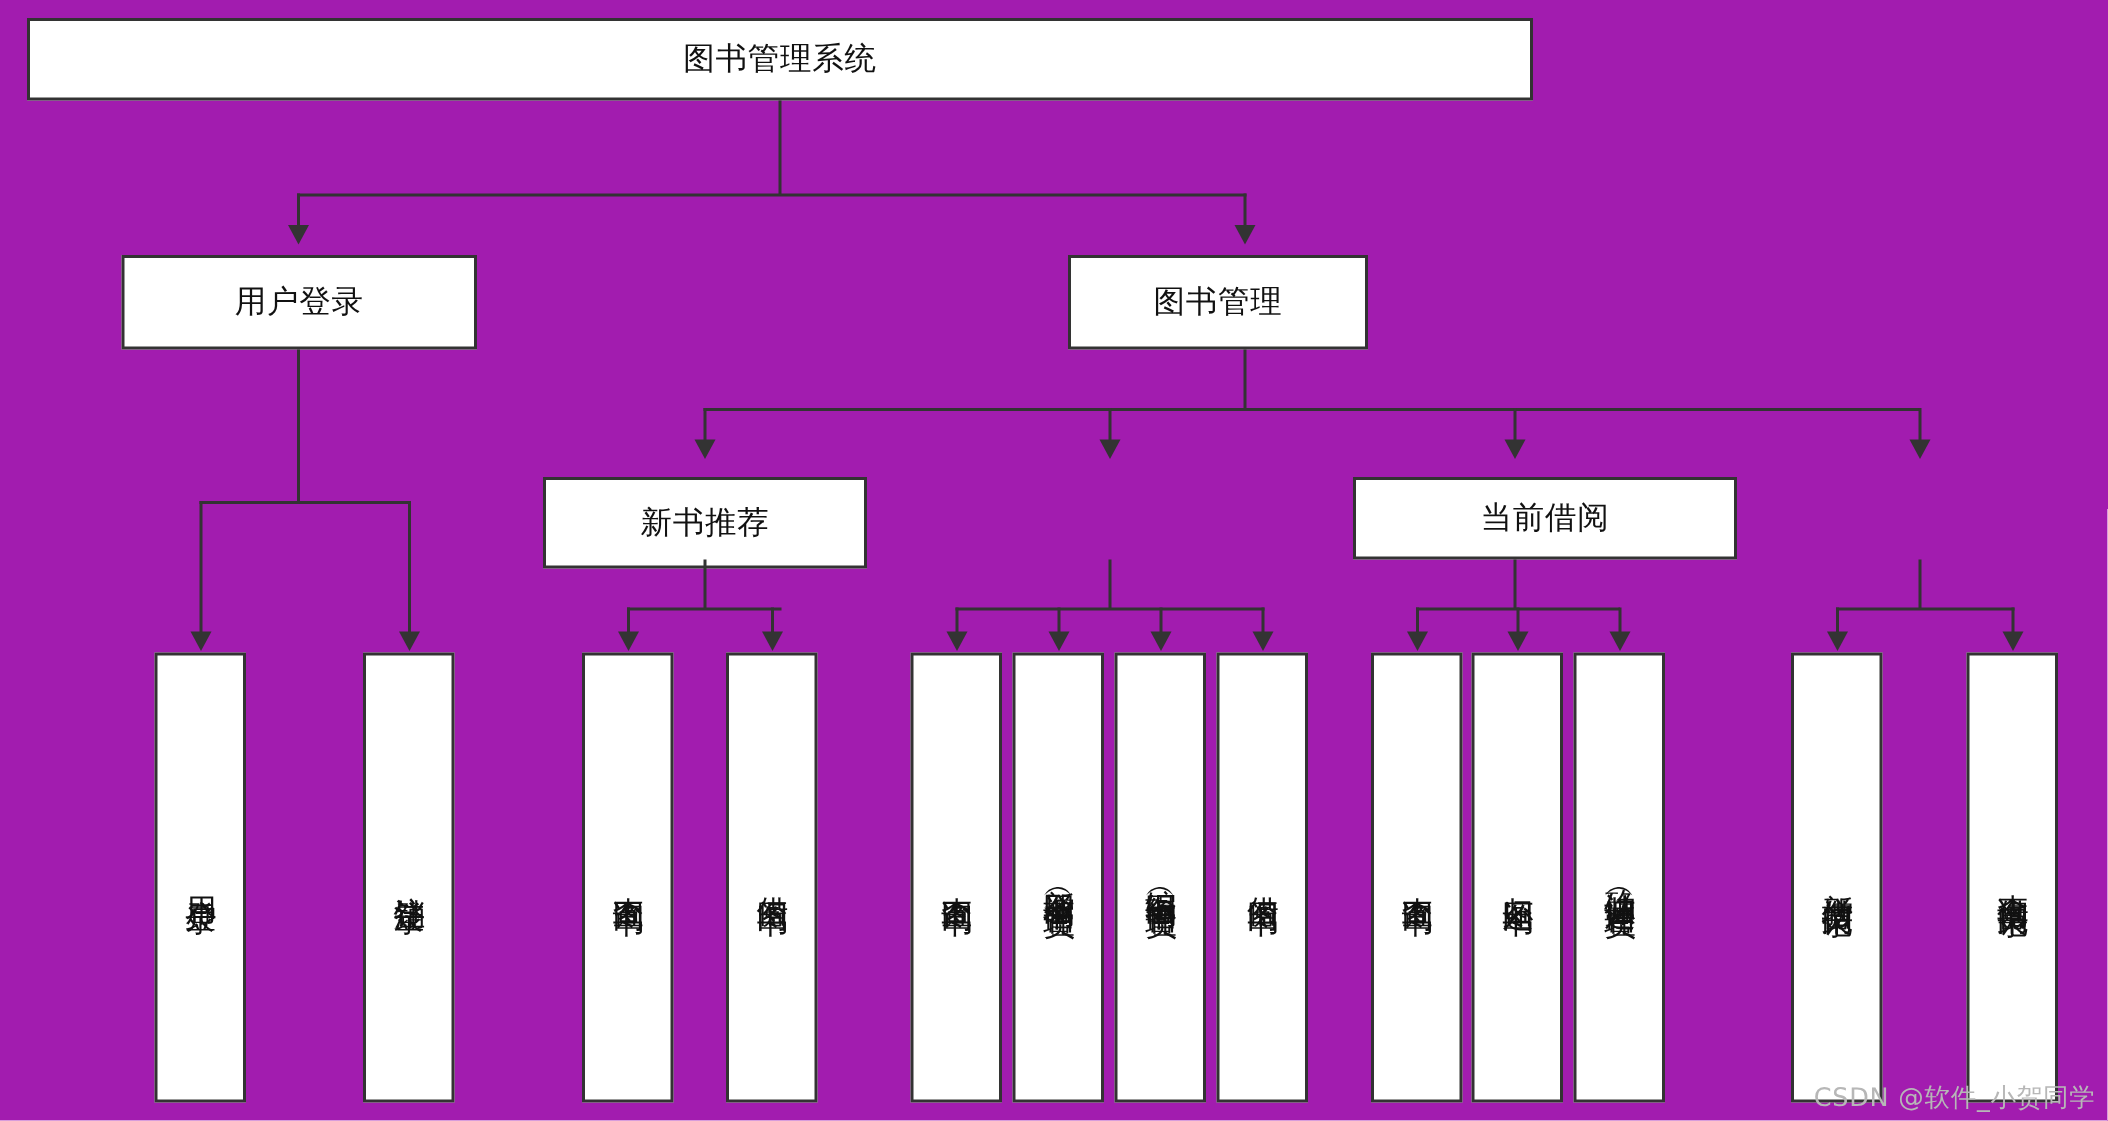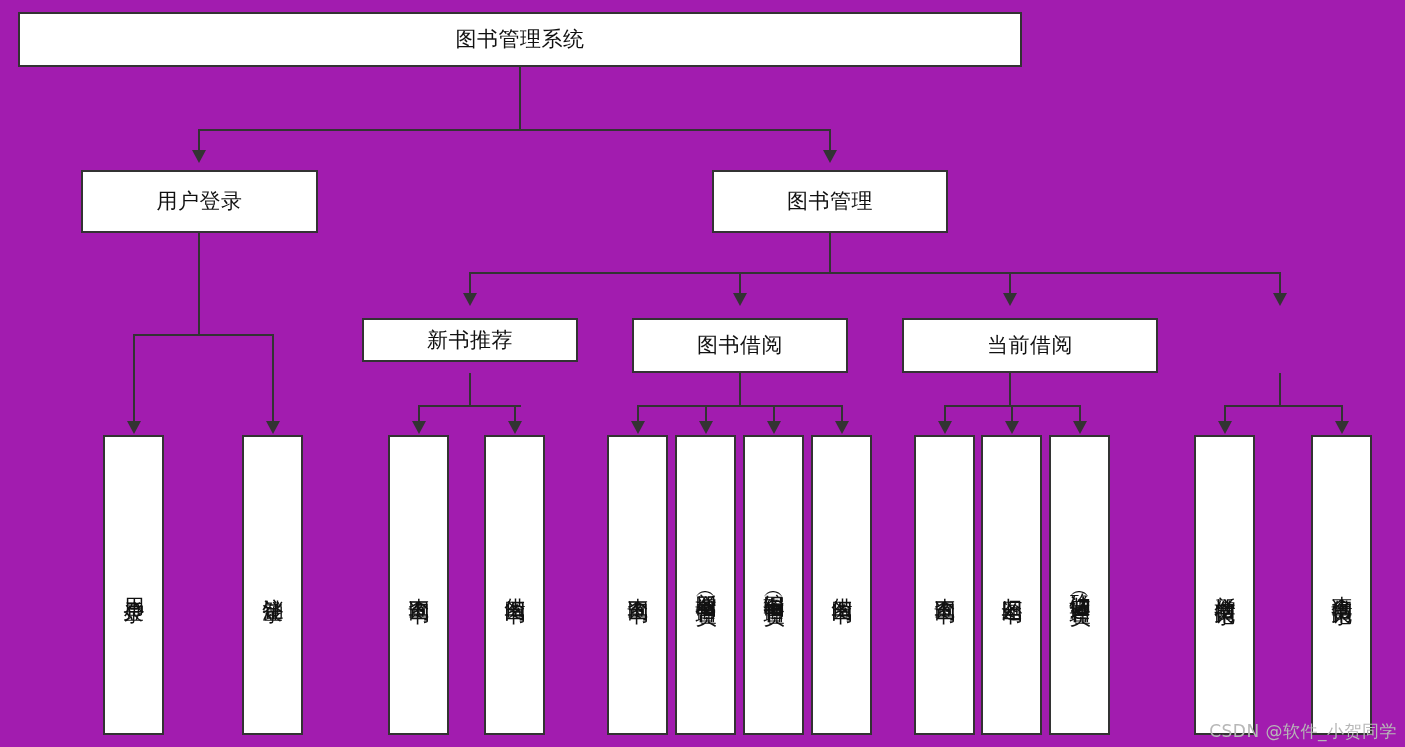--- a/index.html
+++ b/index.html
@@ -68,21 +68,21 @@
   <div class="line hline" style="left:198px;top:129px;width:633px;"></div>
 
   <div class="line vline" style="left:198px;top:129px;height:22px;"></div>
   <div class="arrow" style="left:192px;top:150px;"></div>
   <div class="line vline" style="left:829px;top:129px;height:22px;"></div>
   <div class="arrow" style="left:823px;top:150px;"></div>
 
   <div class="box h-box" style="left:81px;top:170px;width:237px;height:63px;">
     <span class="lbl">用户登录</span>
   </div>
-  <div class="box h-box" style="left:712px;top:170px;width:236px;height:63px;">
+  <div class="box h-box" style="left:712px;top:170px;width:200px;height:63px;">
     <span class="lbl">图书管理</span>
   </div>
 
   <div class="line vline" style="left:198px;top:233px;height:102px;"></div>
   <div class="line hline" style="left:133px;top:334px;width:141px;"></div>
   <div class="line vline" style="left:133px;top:334px;height:88px;"></div>
   <div class="arrow" style="left:127px;top:421px;"></div>
   <div class="line vline" style="left:272px;top:334px;height:88px;"></div>
   <div class="arrow" style="left:266px;top:421px;"></div>
 
@@ -91,25 +91,22 @@
 
   <div class="line vline" style="left:469px;top:272px;height:22px;"></div>
   <div class="arrow" style="left:463px;top:293px;"></div>
   <div class="line vline" style="left:739px;top:272px;height:22px;"></div>
   <div class="arrow" style="left:733px;top:293px;"></div>
   <div class="line vline" style="left:1009px;top:272px;height:22px;"></div>
   <div class="arrow" style="left:1003px;top:293px;"></div>
   <div class="line vline" style="left:1279px;top:272px;height:22px;"></div>
   <div class="arrow" style="left:1273px;top:293px;"></div>
 
-  <div class="box h-box" style="left:362px;top:318px;width:216px;height:44px;">
+  <div class="box h-box" style="left:362px;top:318px;width:216px;height:61px;">
     <span class="lbl">新书推荐</span>
-  </div>
-  <div class="box h-box" style="left:632px;top:318px;width:216px;height:55px;">
-    <span class="lbl">图书借阅</span>
   </div>
   <div class="box h-box" style="left:902px;top:318px;width:256px;height:55px;">
     <span class="lbl">当前借阅</span>
   </div>
 
   <div class="line vline" style="left:469px;top:373px;height:33px;"></div>
   <div class="line hline" style="left:418px;top:405px;width:103px;"></div>
   <div class="line vline" style="left:418px;top:405px;height:17px;"></div>
   <div class="arrow" style="left:412px;top:421px;"></div>
   <div class="line vline" style="left:514px;top:405px;height:17px;"></div>

